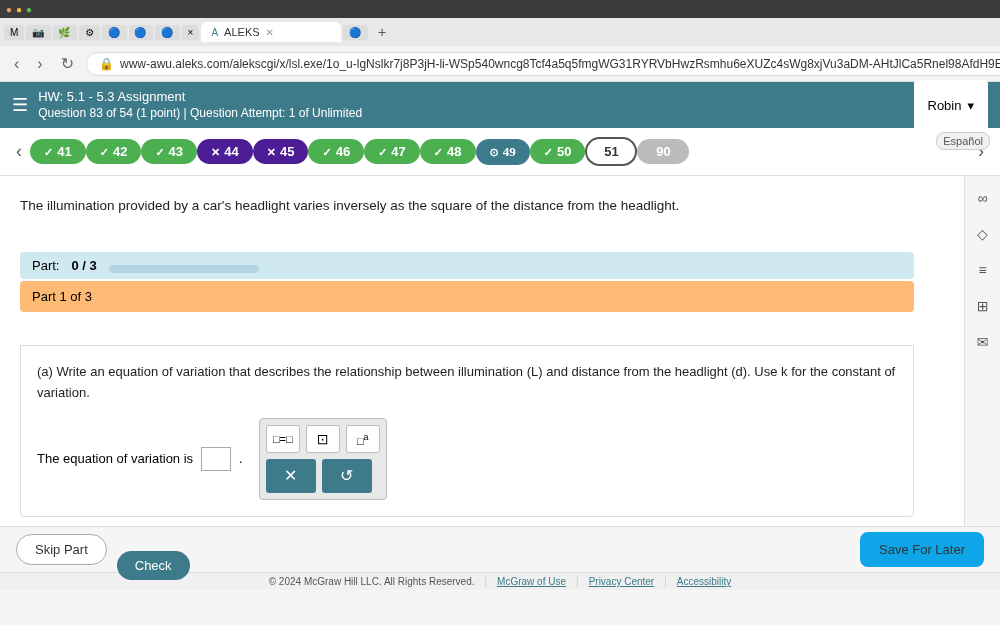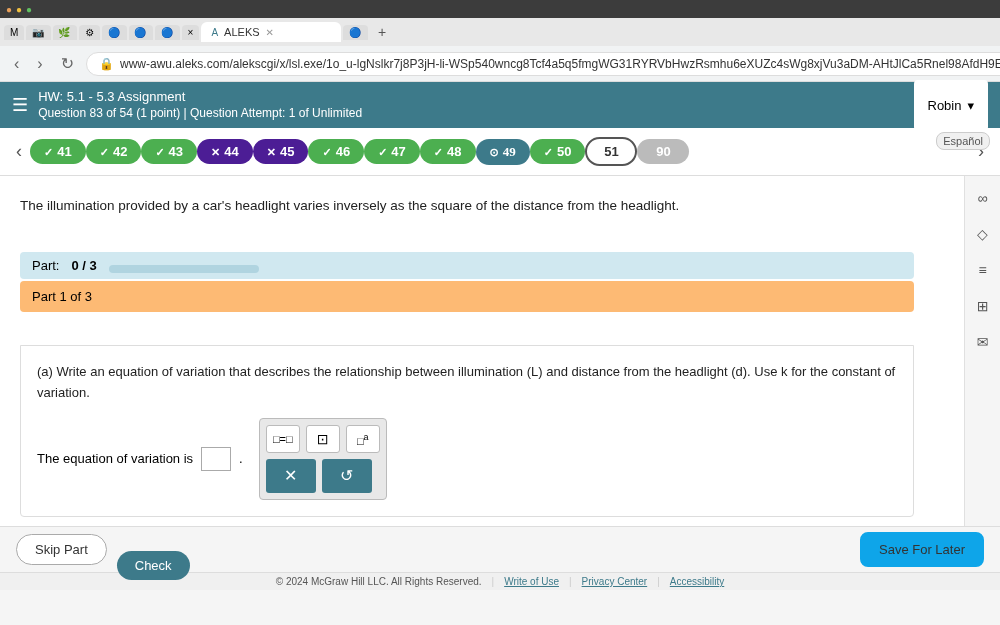--- a/index.html
+++ b/index.html
@@ -216,18 +216,18 @@
   <button class="skip-btn">Skip Part</button>
   <button class="check-btn">Check</button>
   <div class="bottom-right">
     <button class="save-btn">Save For Later</button>
   </div>
 </div>
 
 <div class="copyright-bar">
   <span>© 2024 McGraw Hill LLC. All Rights Reserved.</span>
   <span style="color:#ccc;">|</span>
-  <span class="copyright-link">Write of Use</span>
+  <span class="copyright-link">McGraw of Use</span>
   <span style="color:#ccc;">|</span>
   <span class="copyright-link">Privacy Center</span>
   <span style="color:#ccc;">|</span>
   <span class="copyright-link">Accessibility</span>
 </div>
 
 </body></html>

